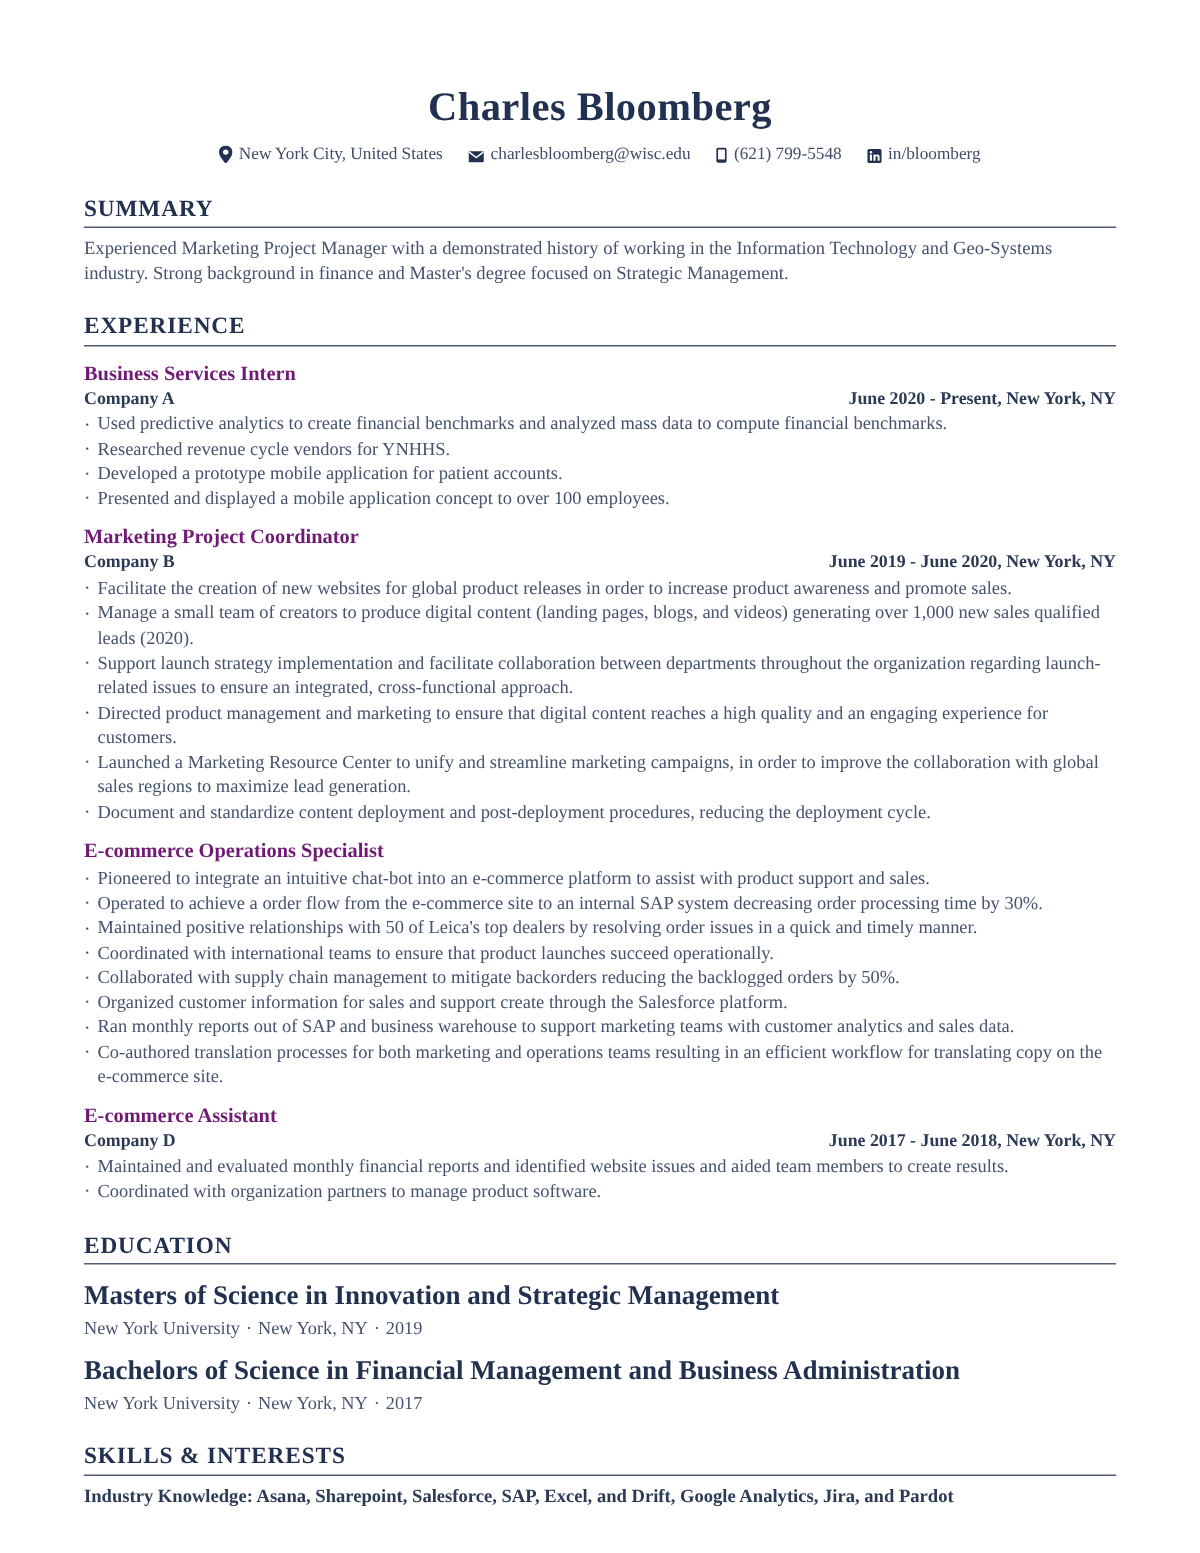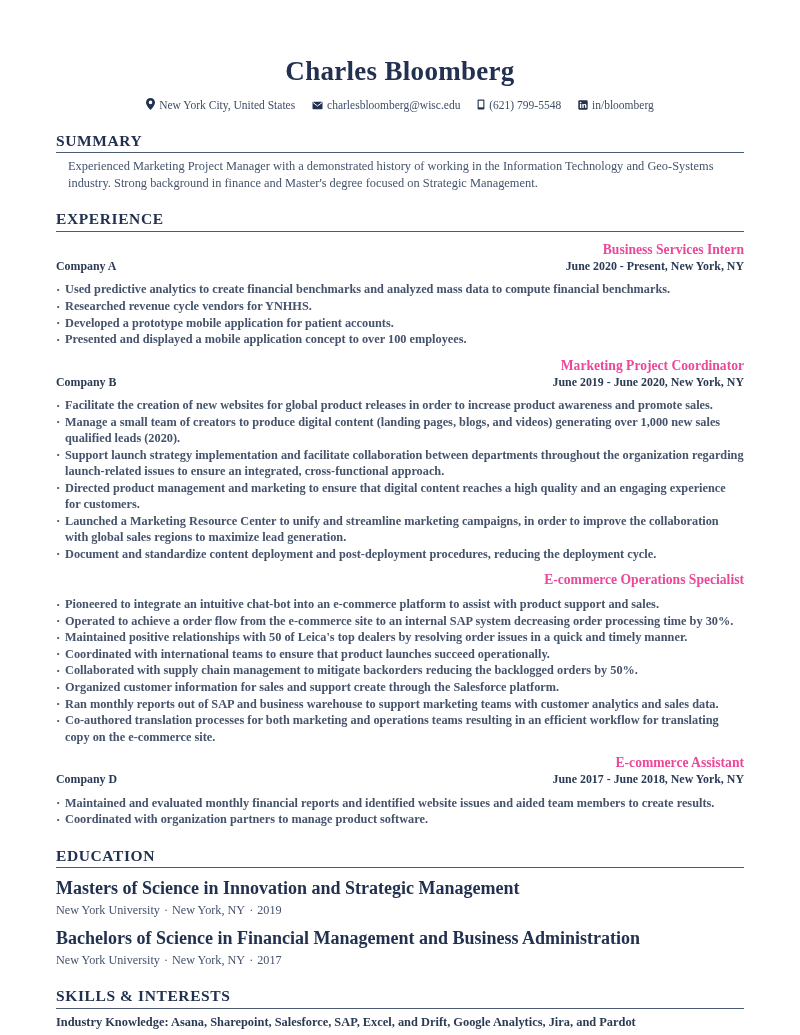--- a/index.html
+++ b/index.html
@@ -70,46 +70,44 @@
   .rule {
     height: 0;
     border-top: 1.3px solid #4c5a73;
     margin-bottom: 5px;
   }
   .summary-text {
     font-size: 12.4px;
     line-height: 1.32;
     color: #45536c;
     text-align: left;
-    margin-left: 12px;
   }
 
   
   .job { margin-top: 10px; }
   .job:first-of-type { margin-top: 4px; }
   .job-title {
     font-size: 13.6px;
     font-weight: bold;
-    color: #ec4899;
+    color: #701a75;
     line-height: 1.25;
-    text-align: right;
   }
   .job-meta {
     display: flex;
     justify-content: space-between;
     align-items: flex-end;
     font-size: 11.9px;
     font-weight: bold;
     color: #2b3a55;
     line-height: 1.3;
     margin-top: 0px;
   }
   .job-company { white-space: nowrap; }
   .job-dates { white-space: nowrap; text-align: right; }
-  .bullets { margin: 7px 0 0 0; padding: 0; list-style: none; font-weight: bold; }
+  .bullets { margin: 1px 0 0 0; padding: 0; list-style: none; }
   .bullets li {
     font-size: 12.3px;
     line-height: 1.345;
     color: #45536c;
     padding-left: 9px;
     position: relative;
   }
   .bullets li:before {
     content: "\00B7";
     position: absolute;

